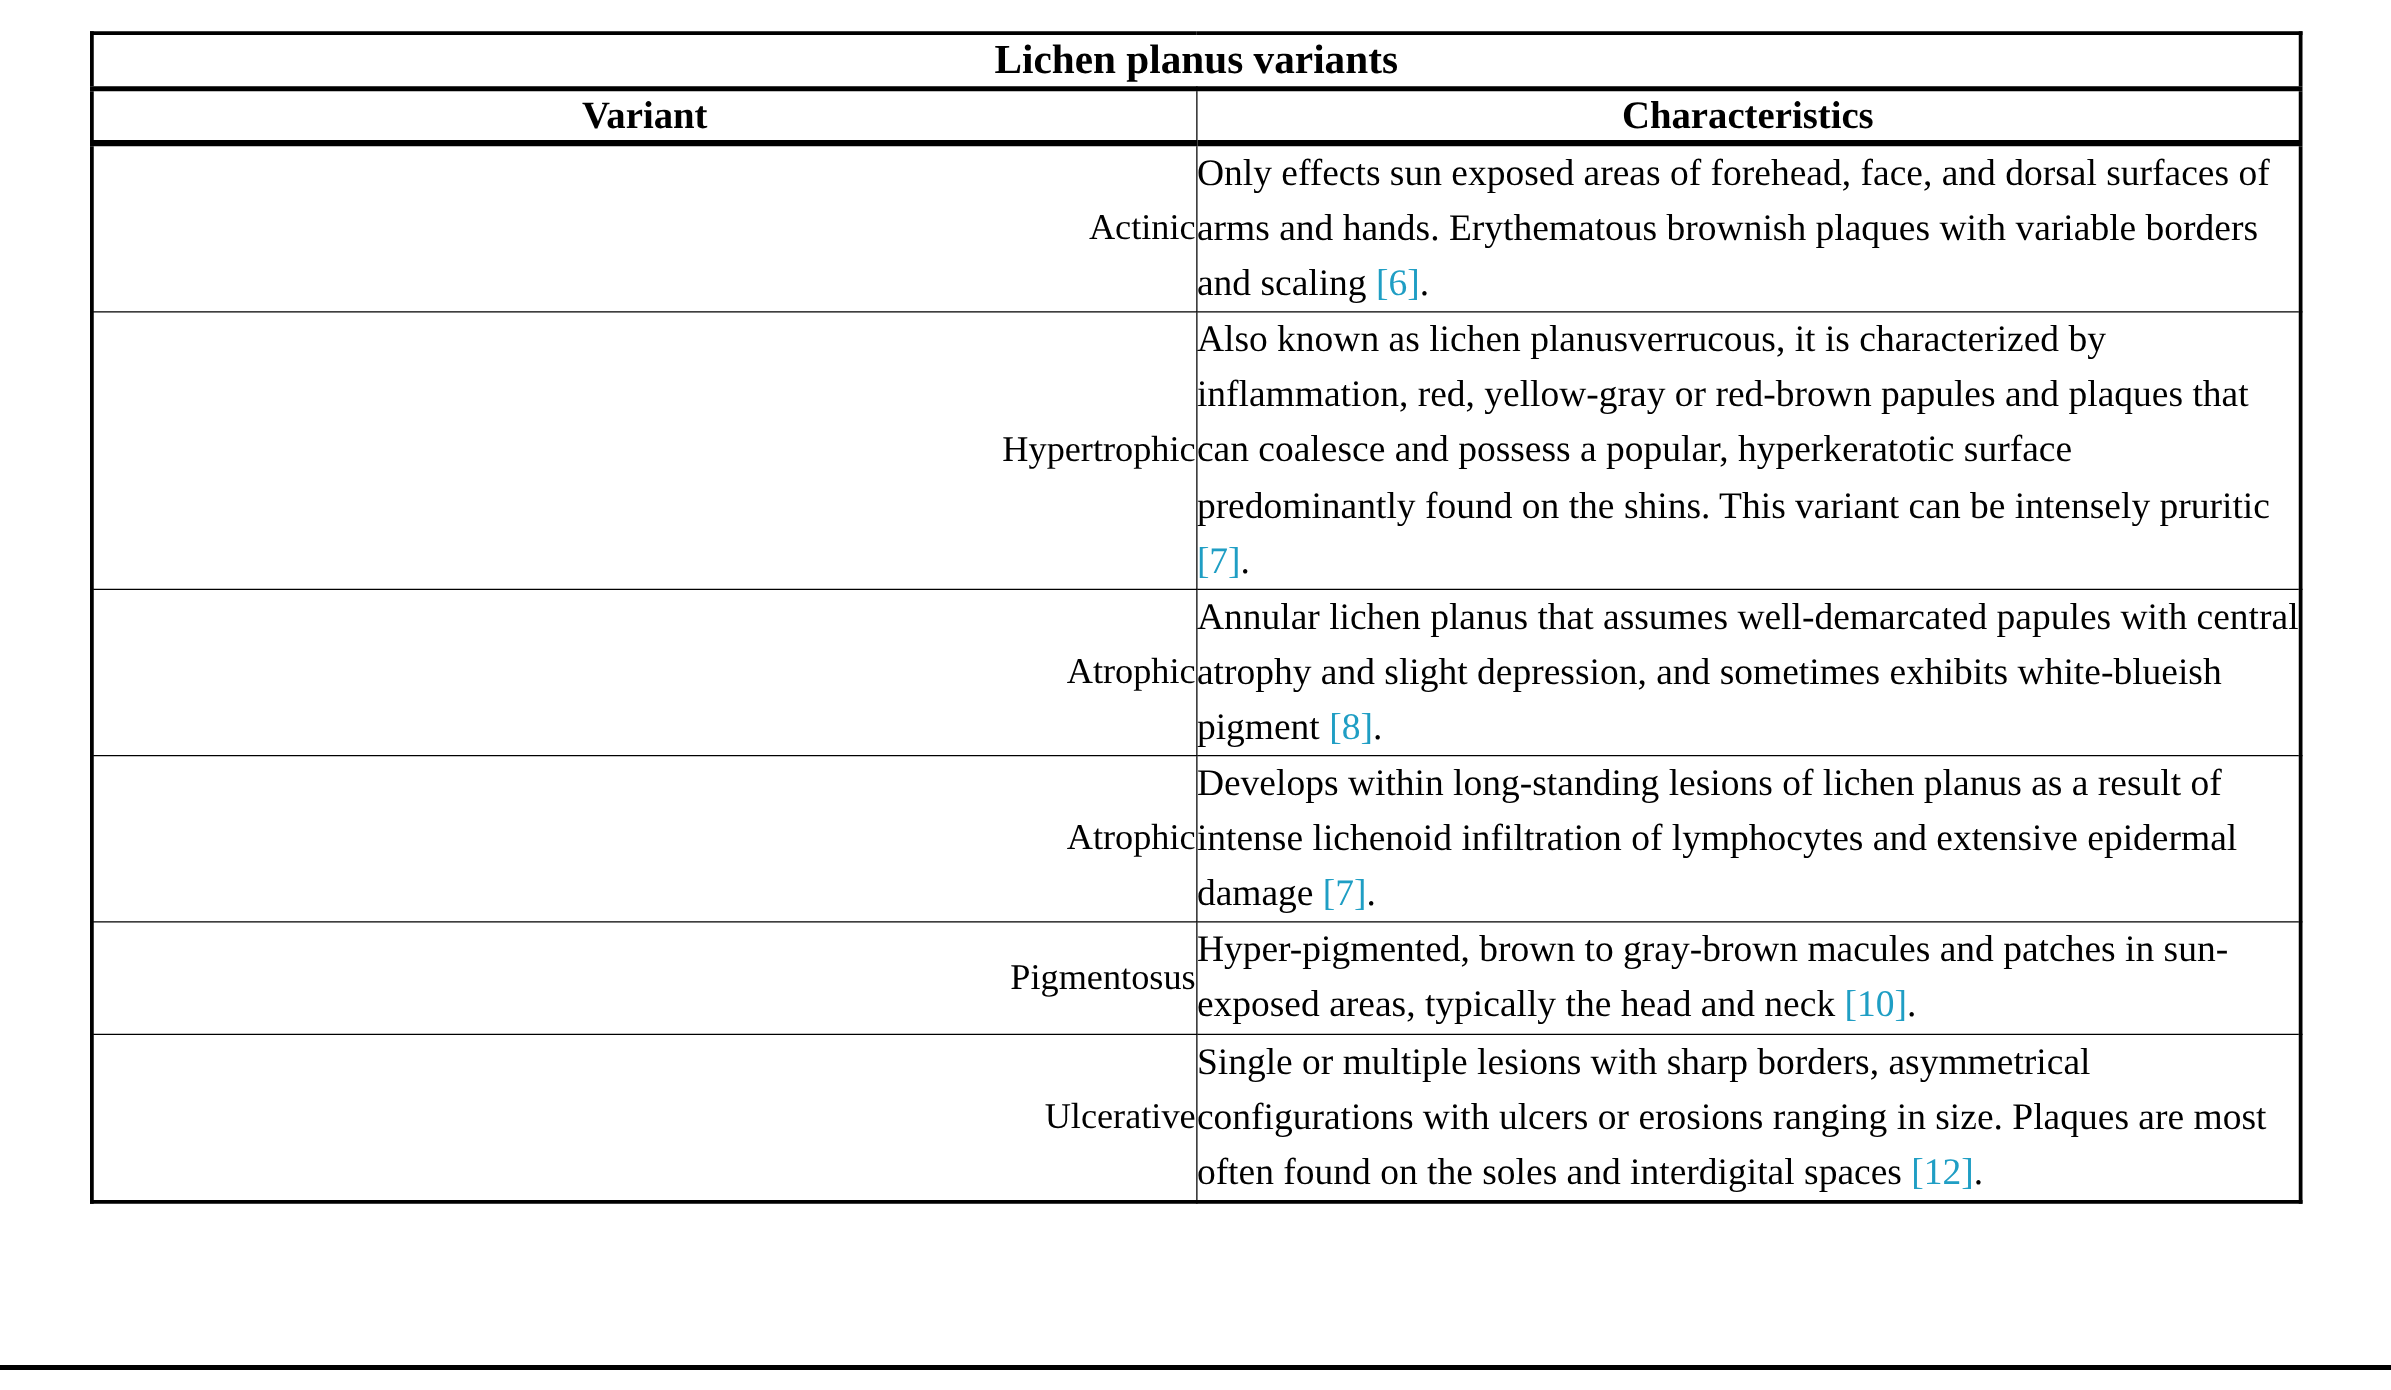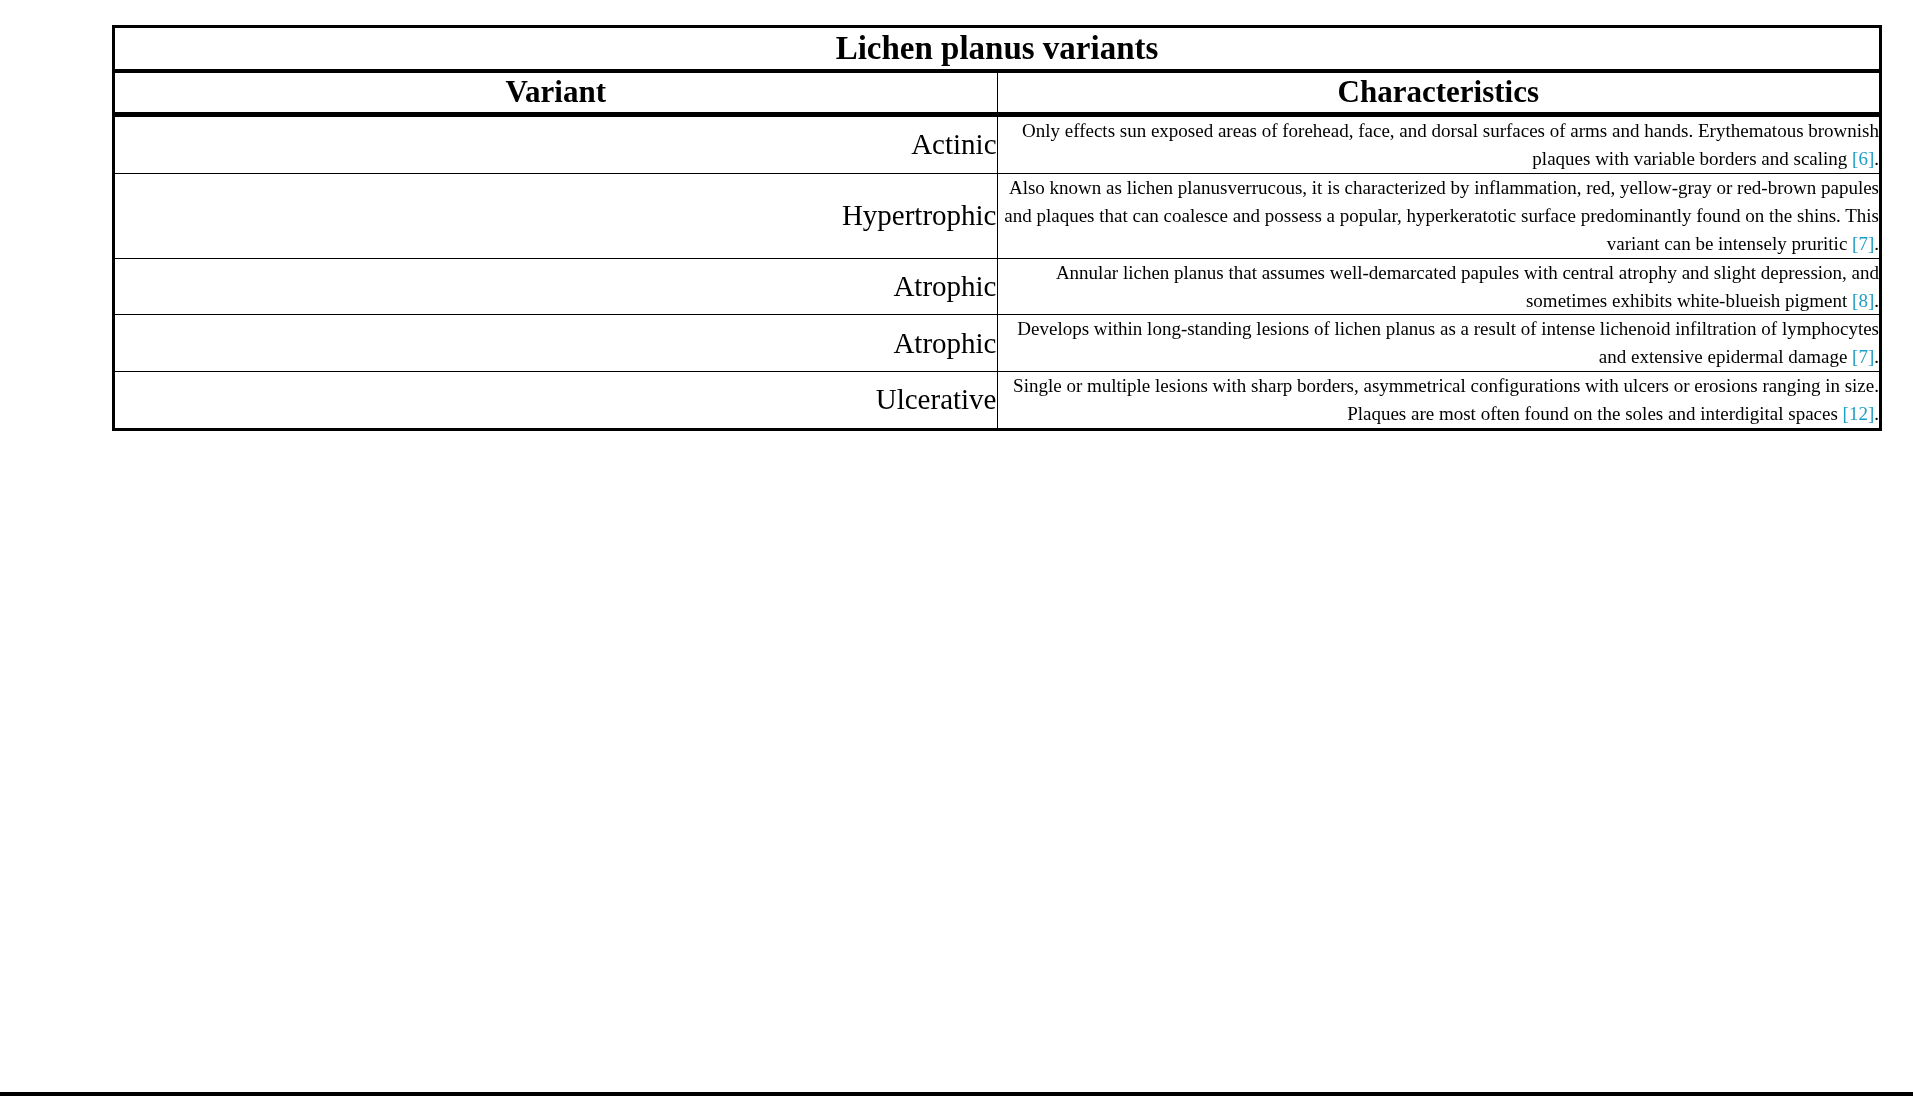--- a/index.html
+++ b/index.html
@@ -22,21 +22,20 @@
     top: 0;
     width: 1913px;
     height: 1112px;
   }
 
   .table-wrap {
     position: absolute;
     left: 72px;
     top: 25px;
     width: 1770px;
-    margin-left: 40px;
   }
 
   table.lp-table {
     width: 100%;
     border-collapse: collapse;
     table-layout: fixed;
   }
 
   table.lp-table td,
   table.lp-table th {
@@ -70,22 +69,22 @@
 
   .variant-cell {
     text-align: right;
     font-size: 29px;
     line-height: 1.3;
     padding: 10px 8px;
     width: 345px;
   }
 
   .char-cell {
-    text-align: right;
-    font-size: 19px;
+    text-align: left;
+    font-size: 30px;
     line-height: 1.47;
     padding: 11px 26px 13px 26px;
   }
 
   .cite {
     color: #1f9ec4;
   }
 
   .col-variant { width: 345px; }
 
@@ -128,20 +127,24 @@
           <td class="variant-cell">Atrophic</td>
           <td class="char-cell"><span>Annular lichen planus that assumes well-demarcated papules with central atrophy and slight depression, and sometimes exhibits white-blueish pigment </span><span class="cite">[8]</span><span>.</span></td>
         </tr>
 
 
         <tr>
           <td class="variant-cell">Atrophic</td>
           <td class="char-cell"><span>Develops within long-standing lesions of lichen planus as a result of intense lichenoid infiltration of lymphocytes and extensive epidermal damage </span><span class="cite">[7]</span><span>.</span></td>
         </tr>
 
+        <tr>
+          <td class="variant-cell">Pigmentosus</td>
+          <td class="char-cell"><span>Hyper-pigmented, brown to gray-brown macules and patches in sun-exposed areas, typically the head and neck </span><span class="cite">[10]</span><span>.</span></td>
+        </tr>
 
         <tr>
           <td class="variant-cell">Ulcerative</td>
           <td class="char-cell"><span>Single or multiple lesions with sharp borders, asymmetrical configurations with ulcers or erosions ranging in size. Plaques are most often found on the soles and interdigital spaces </span><span class="cite">[12]</span><span>.</span></td>
         </tr>
       </tbody>
     </table>
   </div>
 
   <div class="bottom-rule"></div>

